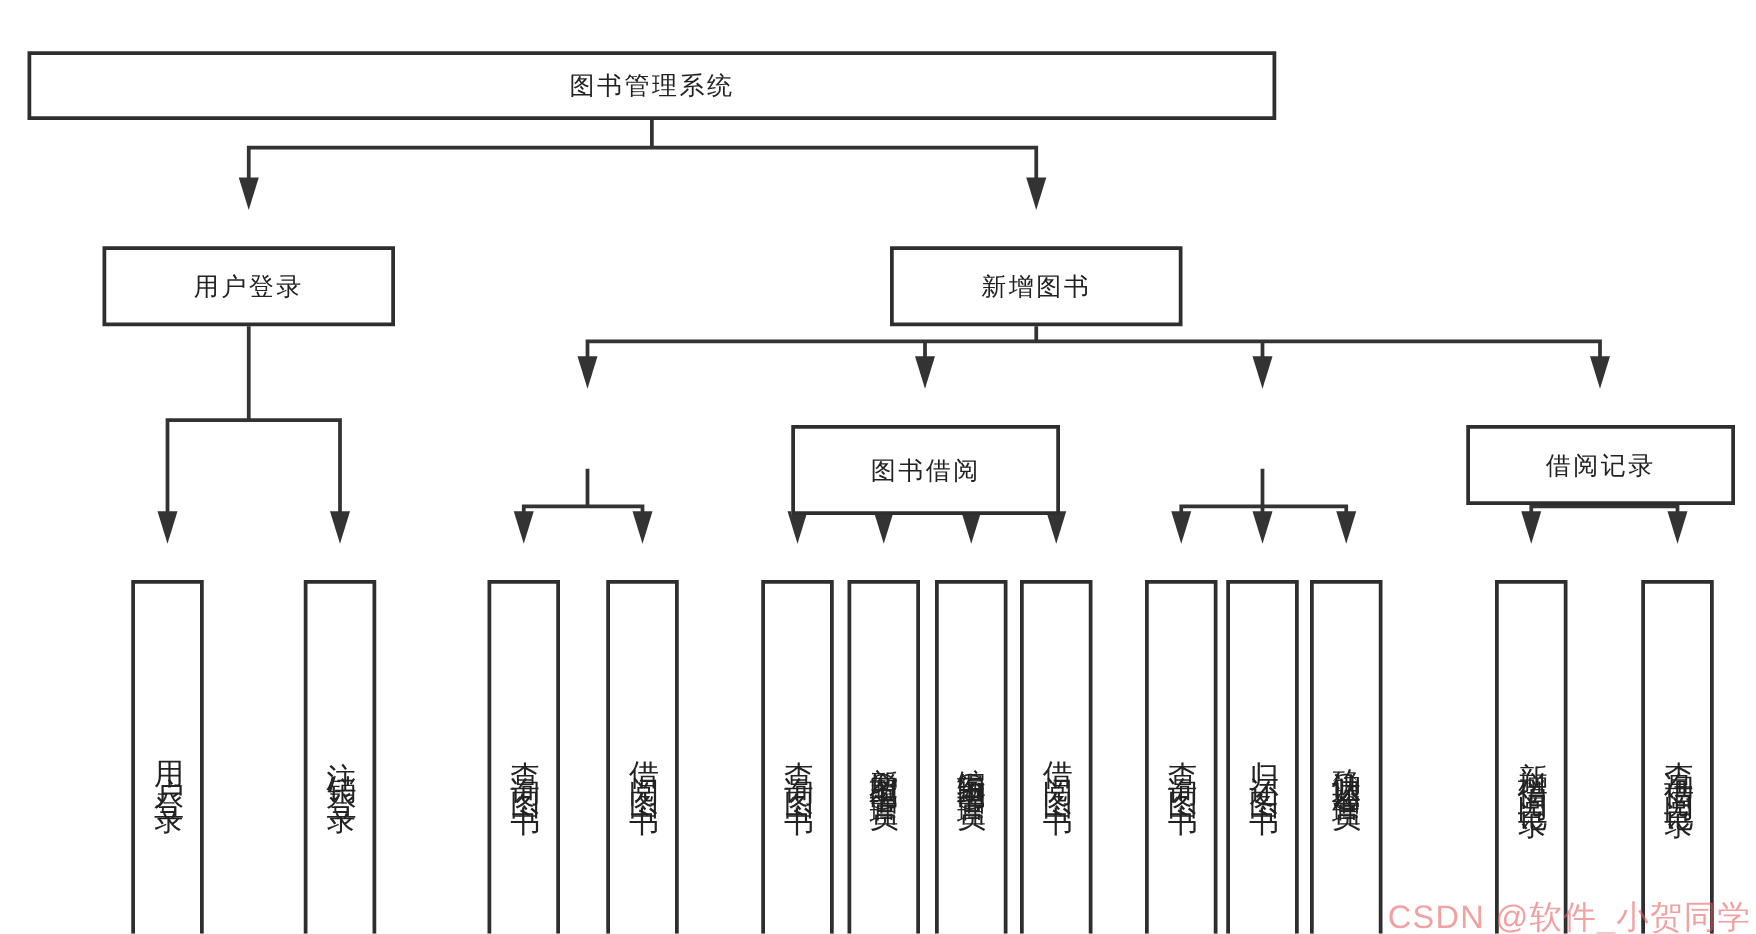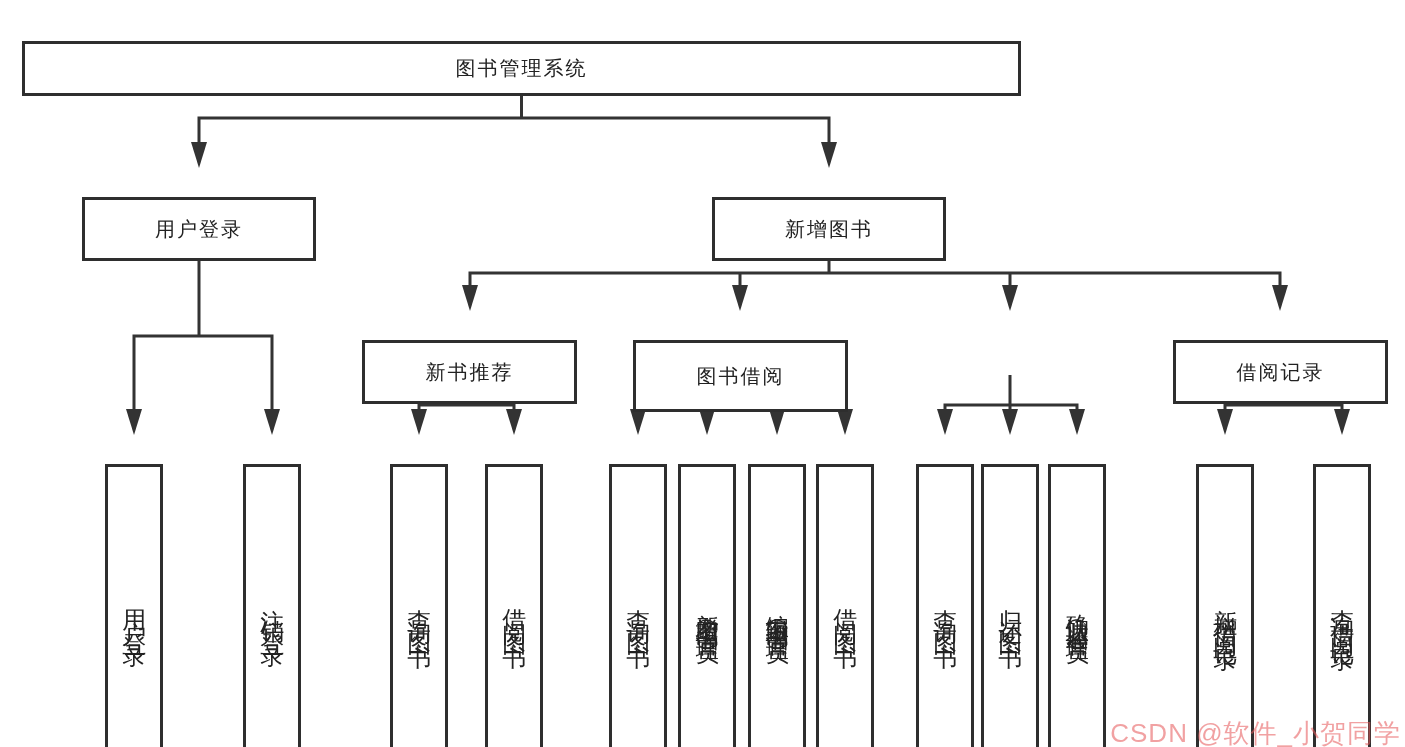--- a/index.html
+++ b/index.html
@@ -115,23 +115,20 @@
     <span>图书管理系统</span>
   </div>
 
   <div class="box hbox" style="left:82px; top:169px; width:234px; height:64px">
     <span>用户登录</span>
   </div>
   <div class="box hbox" style="left:712px; top:169px; width:234px; height:64px">
     <span>新增图书</span>
   </div>
 
-  <div class="box hbox" style="left:362px; top:312px; width:215px; height:64px">
-    <span>新书推荐</span>
-  </div>
   <div class="box hbox" style="left:633px; top:312px; width:215px; height:72px">
     <span>图书借阅</span>
   </div>
   <div class="box hbox" style="left:1173px; top:312px; width:215px; height:64px">
     <span>借阅记录</span>
   </div>
 
   <div class="box vbox sp-l" style="left:105px">
     <span>用户登录</span>
   </div>

